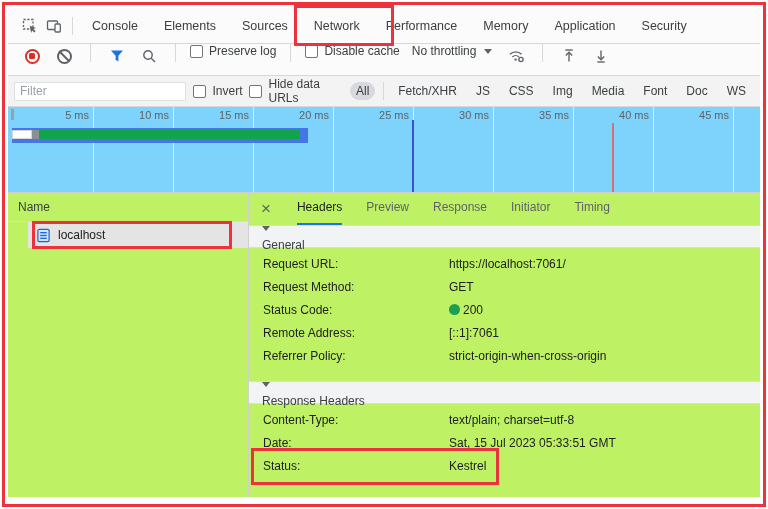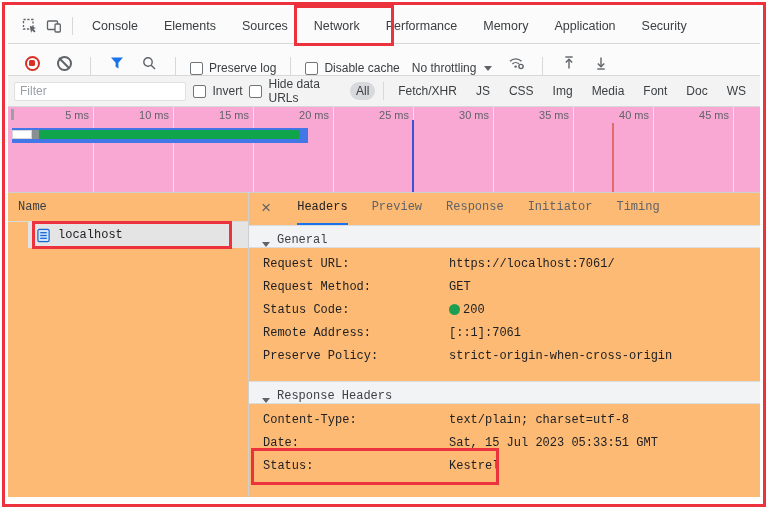--- a/index.html
+++ b/index.html
@@ -20,21 +20,21 @@
     background:#fbfbfb; border-bottom:1px solid #d8d8d8; font-size:12.5px; color:#3c4043;
   }
   .icon-btn { width:24px; height:24px; display:flex; align-items:center; justify-content:center; cursor:pointer; }
   .vdiv { width:1px; height:18px; background:#d8d8d8; margin:0 6px; }
   .tab { position:relative; padding:0 13px; line-height:34px; cursor:pointer; white-space:nowrap; }
   .tab:first-of-type { margin-left:20px; }
   .tab-annotation { position:absolute; top:-4px; bottom:-3px; left:-7px; right:-21px; border:3px solid #ec323c; pointer-events:none; z-index:55; }
 
   
   .toolbar {
-    height:32px; display:flex; align-items:flex-end; padding-left:12px; gap:8px;
+    height:32px; display:flex; align-items:flex-start; padding-left:12px; gap:8px;
     background:#fbfbfb; border-bottom:1px solid #d8d8d8; color:#3c4043;
   }
   .icon-record { width:15px; height:15px; border:2px solid #d93025; border-radius:50%; position:relative; cursor:pointer; }
   .icon-record::after { content:""; position:absolute; inset:2.5px; background:#d93025; border-radius:1.5px; }
   .icon-clear { width:15px; height:15px; border:2px solid #5f6368; border-radius:50%; position:relative; cursor:pointer; }
   .icon-clear::after { content:""; position:absolute; left:4.5px; top:-1.5px; width:2px; height:14px; background:#5f6368; transform:rotate(-45deg); }
   .cb { width:13px; height:13px; border:1.5px solid #70757a; border-radius:2px; background:#fff; display:inline-block; flex:0 0 auto; }
   .cb-group { display:flex; align-items:center; gap:6px; cursor:pointer; }
   .dropdown { display:flex; align-items:center; gap:8px; cursor:pointer; padding:0 4px; }
   .caret-down { width:0; height:0; border-left:4.5px solid transparent; border-right:4.5px solid transparent; border-top:5px solid #5f6368; }
@@ -46,49 +46,49 @@
   }
   .filter-input {
     width:190px; height:19px; border:1px solid #e0e0e0; border-radius:2px; background:#fff;
     font-family:"Liberation Sans", sans-serif; font-size:12px; padding:0 5px; color:#202124; outline:none;
   }
   .filter-input::placeholder { color:#9aa0a6; }
   .type-filter { padding:2px 6px; border-radius:9px; cursor:pointer; white-space:nowrap; }
   .type-filter.sel { background:#d7d9dc; }
 
   
-  .overview { position:relative; height:86px; background:#f9a8d4; border-bottom:1px solid #cfcfcf; overflow:hidden; }
+  .overview { position:relative; height:86px; background:#7dd3fc; border-bottom:1px solid #cfcfcf; overflow:hidden; }
   .gridline { position:absolute; top:0; bottom:0; width:1px; background:#e7e7e7; }
   .tick-label { position:absolute; top:2px; width:60px; text-align:right; font-size:11px; color:#5f6368; }
   .start-tick { position:absolute; left:3px; top:2px; width:3px; height:11px; background:#9aa0a6; }
   .ov-blue-top { position:absolute; left:4px; top:21px; width:296px; height:2px; background:#4377e8; }
   .ov-bar { position:absolute; left:4px; top:23px; width:296px; height:9px; display:flex; }
   .seg-white { width:20px; background:#fff; border:1px solid #d5d5d5; }
   .seg-gray { width:7px; background:#8a8f94; }
   .seg-green { flex:1; background:#10a54b; }
   .seg-cap { width:8px; background:#4377e8; }
   .ov-blue-bottom { position:absolute; left:4px; top:32px; width:296px; height:4px; background:#4377e8; }
   .marker-dcl { position:absolute; left:404px; top:13px; height:73px; width:2px; background:#3b51d6; }
   .marker-load { position:absolute; left:604px; top:16px; height:70px; width:2px; background:#e06c6c; }
 
   
-  .bottom { display:flex; height:304px; background:#fdba74;font-family:Liberation Mono, monospace; }
+  .bottom { display:flex; height:304px; background:#bef264; }
   .left-panel { width:241px; border-right:1px solid #cfcfcf; }
   .name-header { height:29px; line-height:29px; padding-left:10px; border-bottom:1px solid #dadada; color:#3c4043; }
   .req-row { position:relative; height:26px; display:flex; align-items:center; gap:7px; padding-left:8px; background:#e4e4e4; cursor:pointer;margin-left:20px; }
   .row-annotation { position:absolute; top:-1px; bottom:-1px; left:4px; width:200px; border:3px solid #ec323c; pointer-events:none; z-index:55; }
 
   .right-panel { flex:1; display:flex; flex-direction:column; }
   .detail-tabs { height:32px; display:flex; align-items:center; padding-left:12px; gap:24px; color:#5f6368; }
   .close-x { font-size:17px; color:#5f6368; cursor:pointer; line-height:32px; margin-right:2px; }
   .dtab { line-height:29px; height:32px; cursor:pointer; white-space:nowrap; }
   .dtab.sel { color:#202124; border-bottom:2.5px solid #1a73e8; }
   .section-bar {
-    height:23px; display:flex; align-items:flex-end; gap:7px; padding-left:13px;
-    background:#f1f3f4; border-top:1px solid #dadce0; border-bottom:1px solid #dadce0; color:#3c4043;
+    height:23px; display:flex; align-items:flex-start; gap:7px; padding-left:13px;
+    background:#f1f3f4; border-top:1px solid #dadce0; border-bottom:1px solid #dadce0; color:#3c4043;flex-direction:column;
   }
   .tri-down { width:0; height:0; border-left:4px solid transparent; border-right:4px solid transparent; border-top:5px solid #5f6368; }
   .kv-rows { padding-top:4px; }
   .kv-row { position:relative; height:23px; display:flex; align-items:center; padding-left:14px; }
   .kv-label { width:186px; flex:0 0 auto; }
   .kv-value { display:flex; align-items:center; gap:3px; }
   .status-dot { width:11px; height:11px; border-radius:50%; background:#1e9e50; display:inline-block; }
   .gap { height:14px; }
   .server-annotation { position:absolute; left:2px; top:-6px; height:37px; width:248px; border:3px solid #ec323c; pointer-events:none; z-index:55; }
 
@@ -283,21 +283,21 @@
             <span class="kv-value">
               <span class="status-dot"></span>
               <span>200</span>
             </span>
           </div>
           <div class="kv-row">
             <span class="kv-label">Remote Address:</span>
             <span class="kv-value">[::1]:7061</span>
           </div>
           <div class="kv-row">
-            <span class="kv-label">Preserve Policy:</span>
+            <span class="kv-label">Referrer Policy:</span>
             <span class="kv-value">strict-origin-when-cross-origin</span>
           </div>
         </div>
 
         <div class="gap"></div>
 
         <div class="section-bar">
           <span class="tri-down"></span>
           <span>Response Headers</span>
         </div>

